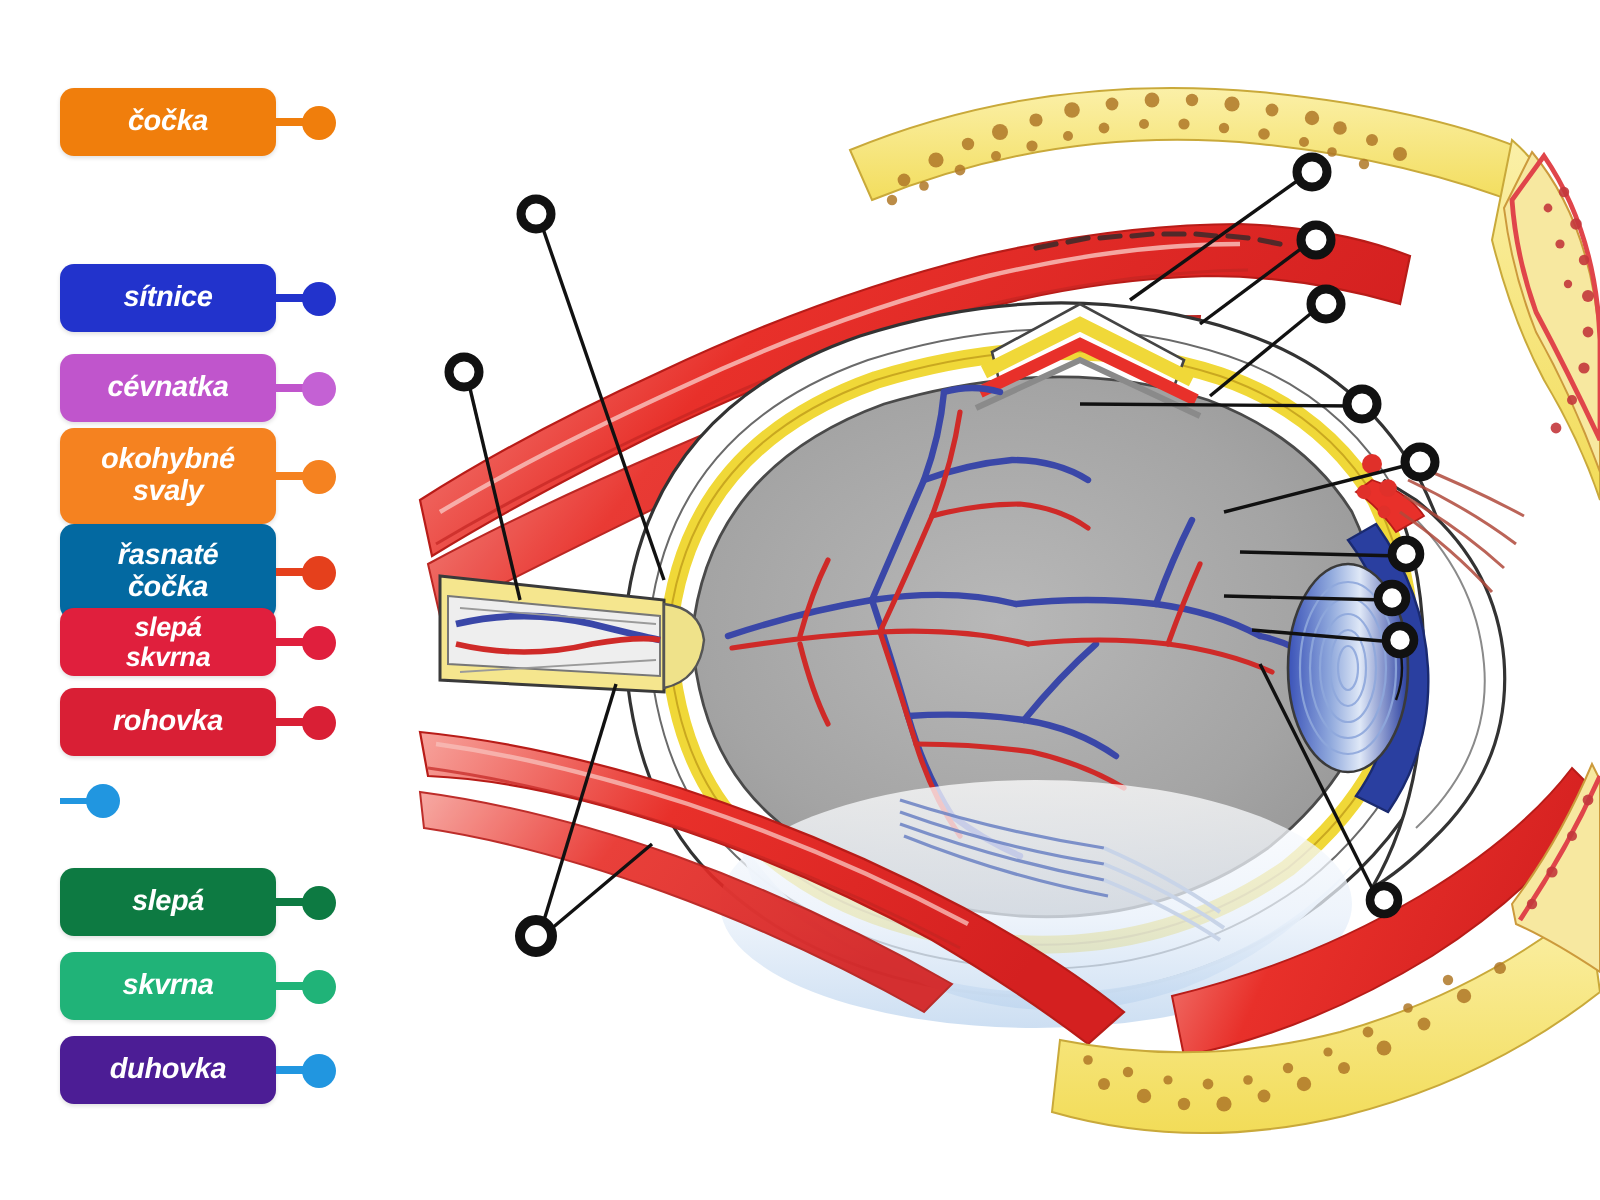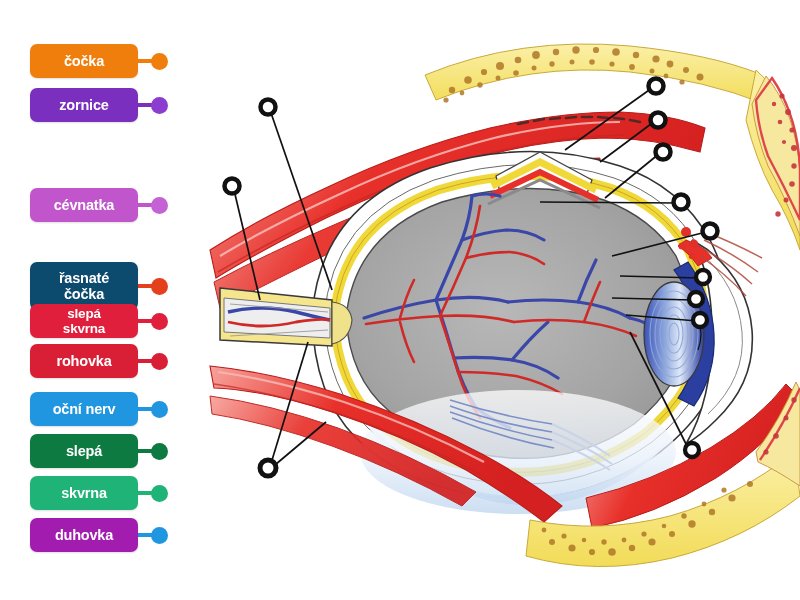--- a/index.html
+++ b/index.html
@@ -36,20 +36,21 @@
     font-size: 14.5px;
     line-height: 1.12;
     text-align: center;
     display: flex;
     align-items: center;
     justify-content: center;
     padding: 3px 20px;
     box-shadow: 0 1px 2px rgba(0,0,0,0.13);
     letter-spacing: -0.2px;
     cursor: grab;
+    font-style: italic;
   }
   .label-chip.one-line { height: 34px; }
   .label-chip.two-line { height: 48px; }
   .label-text { display: block; width: 100%; }
 
   .connector {
     position: relative;
     display: flex;
     align-items: center;
     margin-left: 0px;
@@ -89,44 +90,53 @@
     <div class="label-row" style="top:44px">
       <div class="label-chip one-line" style="background:#f07e0c">
         <span class="label-text">čočka</span>
       </div>
       <div class="connector">
         <span class="stem" style="background:#f07e0c"></span>
         <span class="knob" style="background:#f07e0c"></span>
       </div>
     </div>
 
-    <div class="label-row" style="top:88px">
-      <div class="label-chip one-line" style="background:#7b2fbe">
-        <span class="label-text">zornice</span>
-      </div>
-      <div class="connector">
-        <span class="stem" style="background:#7b2fbe"></span>
-        <span class="knob" style="background:#8d3cd0"></span>
-      </div>
-    </div>
-
-
-    <div class="label-row" style="top:188px">
+
+    <div class="label-row" style="top:132px">
+      <div class="label-chip one-line" style="background:#2233cc">
+        <span class="label-text">sítnice</span>
+      </div>
+      <div class="connector">
+        <span class="stem" style="background:#2233cc"></span>
+        <span class="knob" style="background:#2233cc"></span>
+      </div>
+    </div>
+
+    <div class="label-row" style="top:177px">
       <div class="label-chip one-line" style="background:#c055cc">
         <span class="label-text">cévnatka</span>
       </div>
       <div class="connector">
         <span class="stem" style="background:#c055cc"></span>
         <span class="knob" style="background:#c461d4"></span>
       </div>
     </div>
 
+    <div class="label-row" style="top:214px">
+      <div class="label-chip two-line" style="background:#f58220">
+        <span class="label-text"><span>okohybné</span><br><span>svaly</span></span>
+      </div>
+      <div class="connector">
+        <span class="stem" style="background:#f58220"></span>
+        <span class="knob" style="background:#f58220"></span>
+      </div>
+    </div>
 
     <div class="label-row" style="top:262px">
-      <div class="label-chip two-line" style="background:#0c4a6e">
+      <div class="label-chip two-line" style="background:#0369a1">
         <span class="label-text"><span>řasnaté</span><br><span>čočka</span></span>
       </div>
       <div class="connector">
         <span class="stem" style="background:#e5401c"></span>
         <span class="knob" style="background:#e5401c"></span>
       </div>
     </div>
 
     <div class="label-row" style="top:344px">
       <div class="label-chip one-line" style="background:#d91f35">
@@ -142,23 +152,20 @@
       <div class="label-chip one-line" style="background:#e01f3d;font-size:13.5px">
         <span class="label-text">slepá skvrna</span>
       </div>
       <div class="connector">
         <span class="stem" style="background:#e01f3d"></span>
         <span class="knob" style="background:#e01f3d"></span>
       </div>
     </div>
 
     <div class="label-row" style="top:392px">
-      <div class="label-chip one-line" style="background:#2196e0">
-        <span class="label-text">oční nerv</span>
-      </div>
       <div class="connector">
         <span class="stem" style="background:#2196e0"></span>
         <span class="knob" style="background:#2196e0"></span>
       </div>
     </div>
 
     <div class="label-row" style="top:434px">
       <div class="label-chip one-line" style="background:#0d7a42">
         <span class="label-text">slepá</span>
       </div>
@@ -172,21 +179,21 @@
       <div class="label-chip one-line" style="background:#20b378">
         <span class="label-text">skvrna</span>
       </div>
       <div class="connector">
         <span class="stem" style="background:#20b378"></span>
         <span class="knob" style="background:#20b378"></span>
       </div>
     </div>
 
     <div class="label-row" style="top:518px">
-      <div class="label-chip one-line" style="background:#a21caf">
+      <div class="label-chip one-line" style="background:#4c1d95">
         <span class="label-text">duhovka</span>
       </div>
       <div class="connector">
         <span class="stem" style="background:#2196e0"></span>
         <span class="knob" style="background:#2196e0"></span>
       </div>
     </div>
 
   </div>
 

